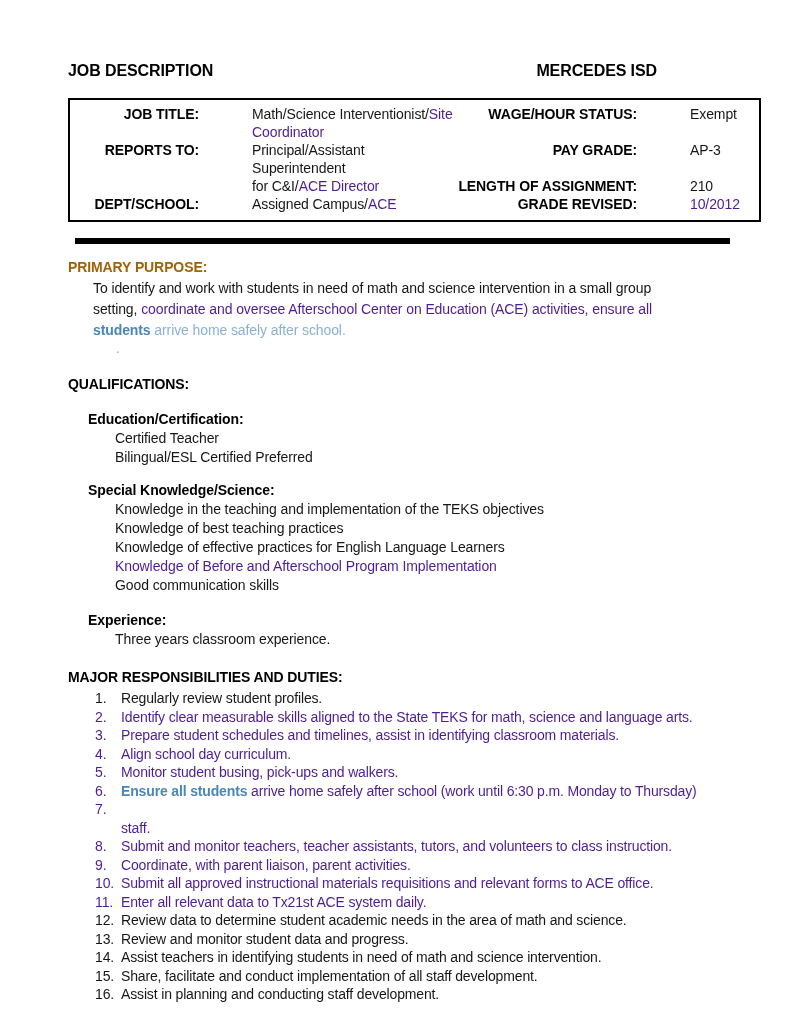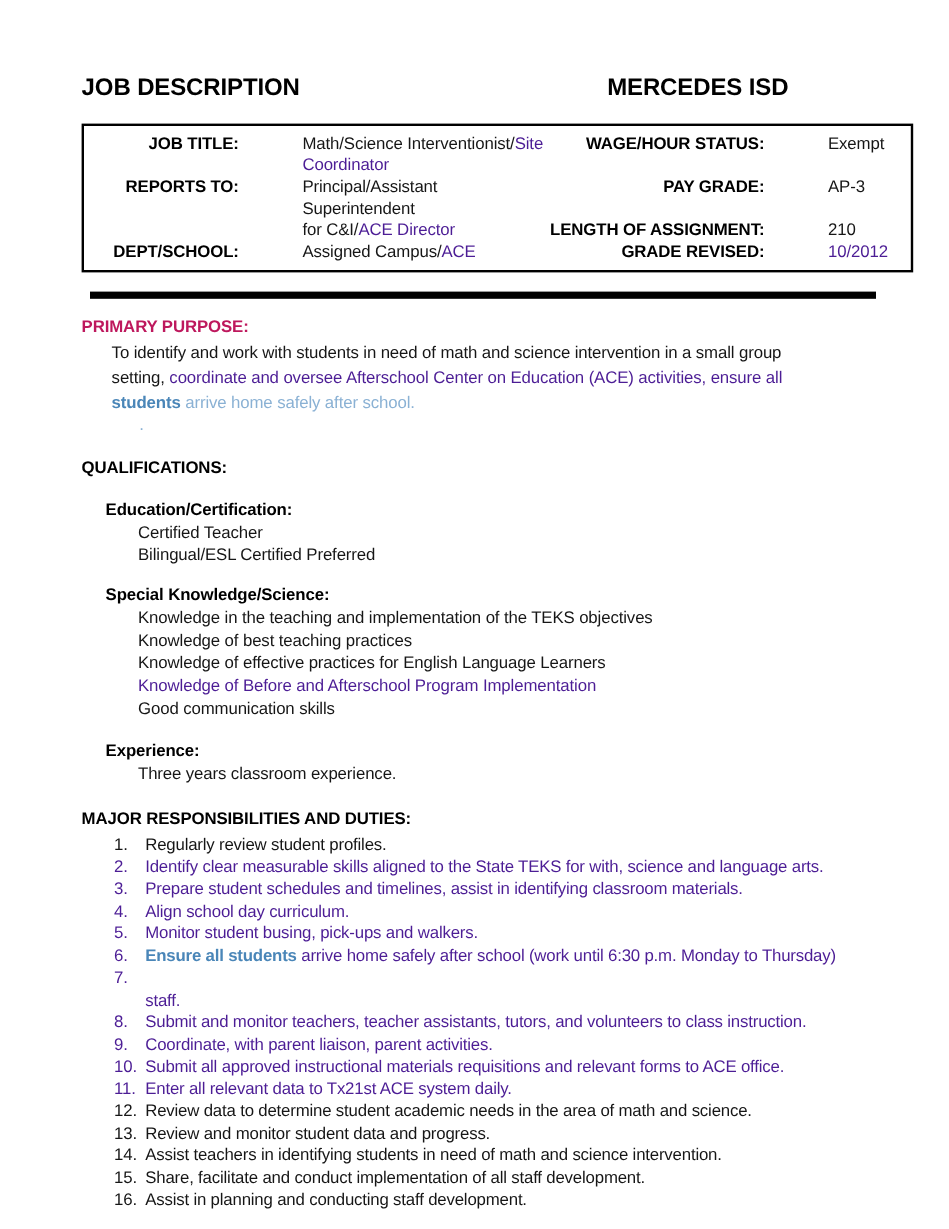--- a/index.html
+++ b/index.html
@@ -4,40 +4,40 @@
 <style>
   * { margin:0; padding:0; box-sizing:border-box; }
   html,body { background:#ffffff; }
   body {
     width:791px; height:1024px; overflow:hidden;
     font-family:"Liberation Sans", sans-serif;
     font-size:14px; color:#161616; letter-spacing:-0.1px;
   }
   .page { padding:62px 30px 0 68px; }
 
-  .header { display:flex; justify-content:space-between; font-size:20px; font-weight:bold; color:#000; }
+  .header { display:flex; justify-content:space-between; font-size:16px; font-weight:bold; color:#000; }
   .h-right { margin-right:104px; }
 
   .info-table {
     border:2px solid #000; margin-top:18px;
     display:flex; padding:5px 4px 7px 0; line-height:18px;
   }
   .it-col-left { width:383px; }
   .it-col-right { flex:1; }
   .it-row { display:flex;gap:47px; }
   .it-label { font-weight:bold; text-align:right; padding-right:6px; color:#000; }
   .it-col-left .it-label { width:135px; flex:0 0 135px; }
   .it-col-left .it-value { width:240px; }
   .it-col-right .it-label { width:190px; flex:0 0 190px; }
   .it-col-right .it-value { flex:1; }
   .it-spacer { height:18px; }
 
   .divider-bar { height:6px; background:#000; width:655px; margin:16px 0 0 7px; }
 
-  .pp-heading { font-weight:bold; color:#be185d; margin-top:13px; line-height:21px; }
+  .pp-heading { font-weight:bold; color:#a16207; margin-top:13px; line-height:21px; }
   .pp-body { margin-left:25px; width:668px; line-height:21px; }
   .pp-dot { margin-left:48px; line-height:14px; }
 
   .q-heading { font-weight:bold; color:#000; margin-top:20px; line-height:19px; }
 
   .sub { margin-left:20px; }
   .sub-heading { font-weight:bold; color:#000; line-height:19px; }
   .sub-edu { margin-top:16px; }
   .sub-skills { margin-top:14px; }
   .sub-exp { margin-top:16px; }
@@ -137,21 +137,21 @@
   </div>
 
   <div class="d-heading">MAJOR RESPONSIBILITIES AND DUTIES:</div>
   <div class="duties">
       <div class="duty">
         <span class="duty-num seg-black">1.</span>
         <span class="duty-text"><span class="seg-black">Regularly review student profiles.</span></span>
       </div>
       <div class="duty">
         <span class="duty-num seg-blue">2.</span>
-        <span class="duty-text"><span class="seg-blue">Identify clear measurable skills aligned to the State TEKS for with, science and language arts.</span></span>
+        <span class="duty-text"><span class="seg-blue">Identify clear measurable skills aligned to the State TEKS for math, science and language arts.</span></span>
       </div>
       <div class="duty">
         <span class="duty-num seg-blue">3.</span>
         <span class="duty-text"><span class="seg-blue">Prepare student schedules and timelines, assist in identifying classroom materials.</span></span>
       </div>
       <div class="duty">
         <span class="duty-num seg-blue">4.</span>
         <span class="duty-text"><span class="seg-blue">Align school day curriculum.</span></span>
       </div>
       <div class="duty">

